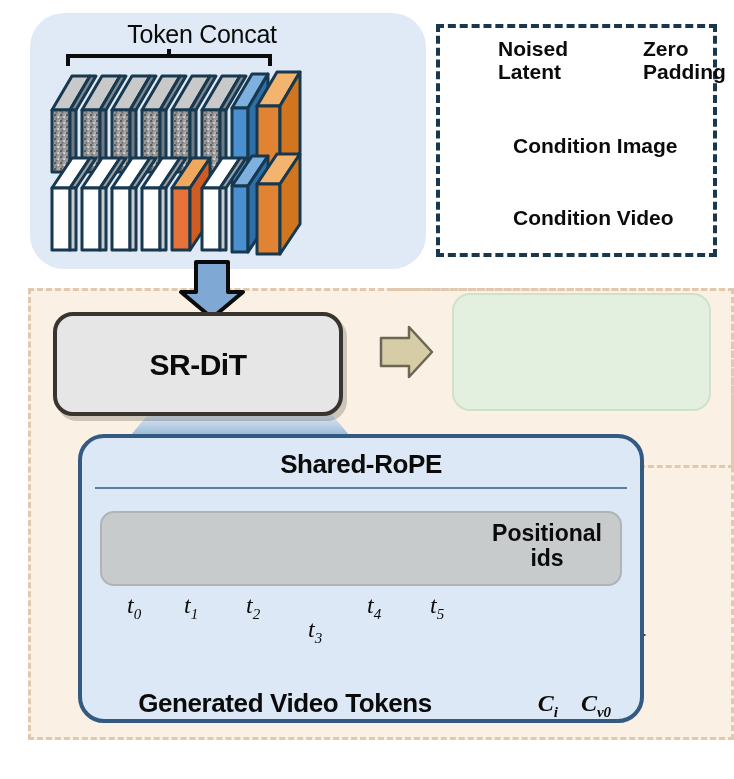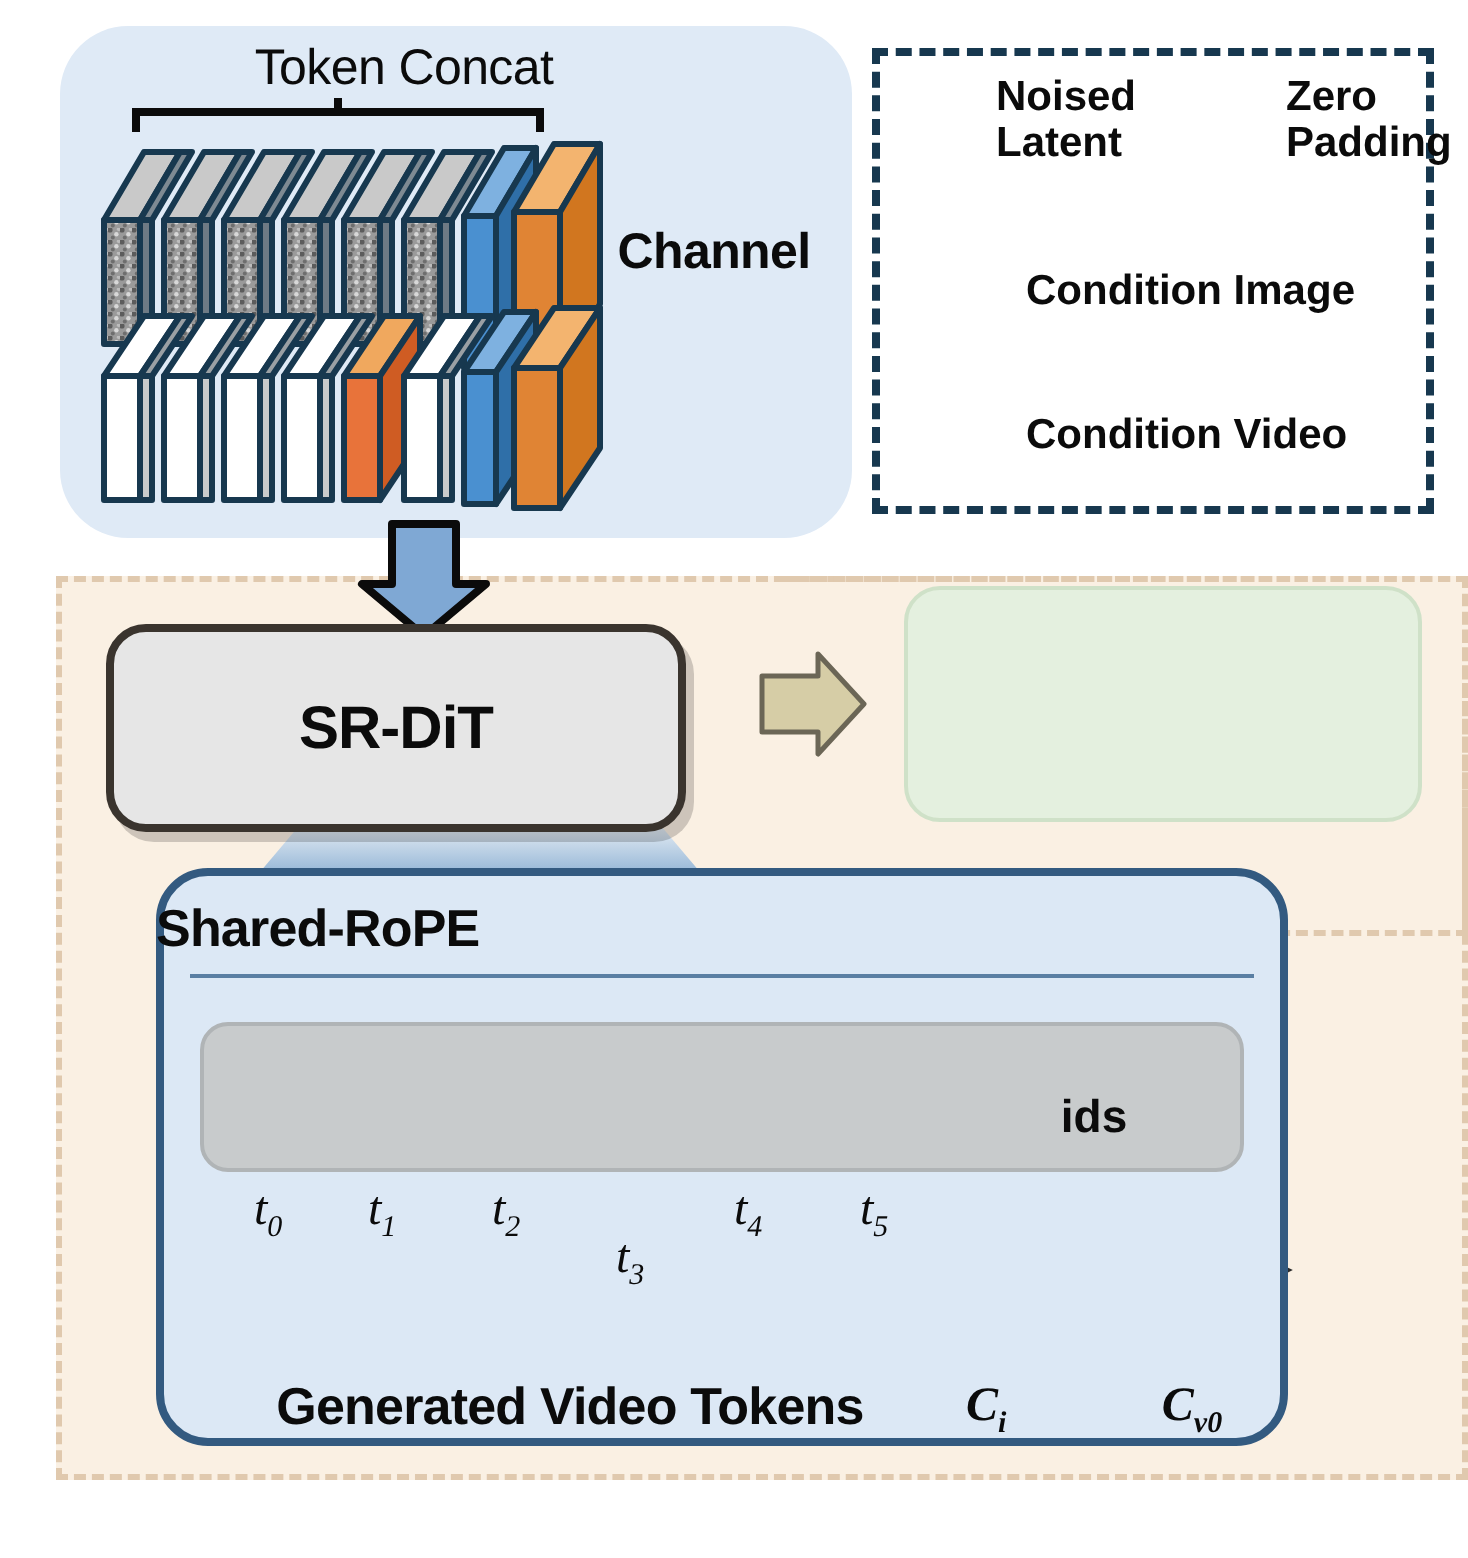--- a/index.html
+++ b/index.html
@@ -31,21 +31,21 @@
   #srdit-label{left:53px;top:348px;width:290px;text-align:center;
       font-size:30px;font-weight:bold;color:#0b0b0b;letter-spacing:-0.5px;}
   
   #green-box{left:452px;top:293px;width:259px;height:118px;
       background:#e4f0df;border:2px solid #cfe1c8;border-radius:18px;
       box-sizing:border-box;}
   
   #rope-box{left:78px;top:434px;width:566px;height:289px;
       background:#dce8f5;border:4px solid #335a80;border-radius:26px;
       box-sizing:border-box;}
-  #rope-title{left:78px;top:449px;width:566px;text-align:left;
+  #rope-title{left:78px;top:449px;width:566px;text-align:center;
       font-size:26px;font-weight:bold;color:#0b0b0b;letter-spacing:-0.4px;}
   #rope-rule{left:95px;top:487px;width:532px;height:2px;background:#5a7fa3;}
   #clock-strip{left:100px;top:511px;width:522px;height:75px;
       background:#c8cbcc;border:2px solid #b0b4b6;border-radius:14px;
       box-sizing:border-box;}
   #pos-ids-label{left:477px;top:521px;width:140px;text-align:center;
       font-size:23px;font-weight:bold;color:#0b0b0b;line-height:1.1;}
   #gen-tokens-label{left:95px;top:688px;width:380px;text-align:center;
       font-size:26px;font-weight:bold;color:#0b0b0b;letter-spacing:-0.4px;}
   .tick-lab{font-size:24px;font-style:italic;color:#0b0b0b;
@@ -58,21 +58,21 @@
 </style>
 </head>
 <body>
 
 <div class="abs" id="pipeline"></div>
 <div class="abs" id="dit-dash"></div>
 
 <div class="abs" id="input-panel"></div>
 <div class="abs" id="token-concat-label">Token Concat</div>
 <div class="abs" id="channel-concat-label">
-  <span>Channel</span><br>
+  <br>
 </div>
 
 <svg width="734" height="779">
   <defs>
     <pattern id="noisePat" width="6" height="6" patternUnits="userSpaceOnUse">
       <rect width="6" height="6" fill="#9a9a9a"></rect>
       <circle cx="1" cy="1" r="1.3" fill="#5c5c5c"></circle>
       <circle cx="4.2" cy="3.1" r="1.1" fill="#d8d8d8"></circle>
       <circle cx="2.4" cy="4.8" r="1.0" fill="#6e6e6e"></circle>
       <circle cx="5.3" cy="0.6" r="0.9" fill="#bdbdbd"></circle>
@@ -435,39 +435,39 @@
 <div class="abs" id="srdit-box"></div>
 <div class="abs" id="srdit-label">SR-DiT</div>
 
 <div class="abs" id="green-box"></div>
 
 <div class="abs" id="rope-box"></div>
 <div class="abs" id="rope-title">Shared-RoPE</div>
 <div class="abs" id="rope-rule"></div>
 <div class="abs" id="clock-strip"></div>
 <div class="abs" id="pos-ids-label">
-  <br>
+  <span>Positional</span><br>
   <span>ids</span>
 </div>
 <div class="abs" id="gen-tokens-label">Generated Video Tokens</div>
 
 <div class="abs tick-lab" style="left:127px;top:592px;">
   <span>t</span><sub>0</sub></div>
 <div class="abs tick-lab" style="left:184px;top:592px;">
   <span>t</span><sub>1</sub></div>
 <div class="abs tick-lab" style="left:246px;top:592px;">
   <span>t</span><sub>2</sub></div>
 <div class="abs tick-lab" style="left:308px;top:616px;">
   <span>t</span><sub>3</sub></div>
 <div class="abs tick-lab" style="left:367px;top:592px;">
   <span>t</span><sub>4</sub></div>
 <div class="abs tick-lab" style="left:430px;top:592px;">
   <span>t</span><sub>5</sub></div>
 
-<div class="abs blk-lab" style="left:483px;top:690px;width:75px;text-align:left;">
+<div class="abs blk-lab" style="left:483px;top:690px;width:75px;text-align:right;">
   <span>C</span><sub>i</sub></div>
 <div class="abs blk-lab" style="left:558px;top:690px;width:76px;text-align:center;">
   <span>C</span><sub>v0</sub></div>
 
 <div class="abs" id="legend"></div>
 <div class="abs legend-label" style="left:498px;top:38px;">
   <span>Noised</span><br><span>Latent</span></div>
 <div class="abs legend-label" style="left:622px;top:38px;margin-left:21px;">
   <span>Zero</span><br><span>Padding</span></div>
 <div class="abs legend-label" style="left:513px;top:135px;">Condition Image</div>

